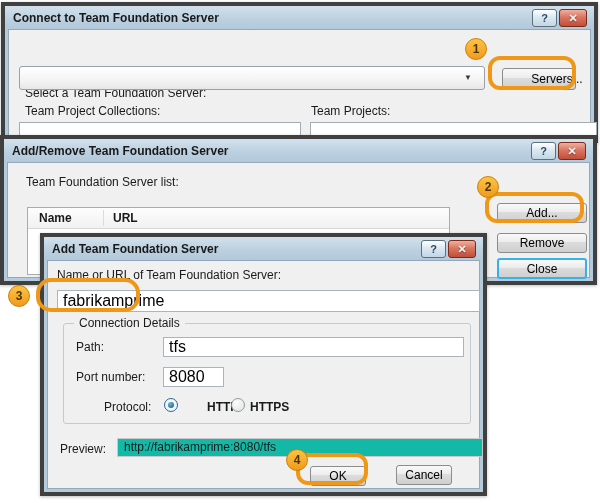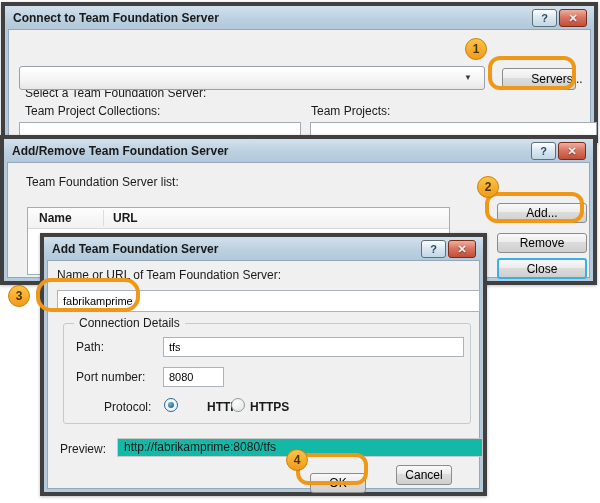--- a/index.html
+++ b/index.html
@@ -28,21 +28,21 @@
   .win-btn.default { border:2px solid #3ab1e4; }
   .combo { position:absolute; background:linear-gradient(#ffffff,#f4f4f4 60%,#e7e7e7);
            border:1px solid #97a1aa; border-radius:3px; }
   .combo .arrow { position:absolute; right:12px; top:50%; transform:translateY(-58%); font-size:8px; color:#3a3a3a; }
   .listbox { position:absolute; background:#ffffff; border:1px solid #a4adb4; }
   .list-header { position:relative; height:21px; background:linear-gradient(#fdfdfd,#f1f1f1);
                  border-bottom:1px solid #d8d8d8; }
   .list-header .col { position:absolute; top:3px; font-weight:bold; }
   .list-header .divider { position:absolute; top:2px; bottom:2px; width:1px; background:#dcdcdc; }
   .txt { position:absolute; border:1px solid #a9b4bd; background:#ffffff; font-family:"Liberation Sans",sans-serif;
-         font-size:11px; padding:1px 5px; color:#000; outline:none; }
+         font-size:16px; padding:1px 5px; color:#000; outline:none; }
   .groupbox { position:absolute; border:1px solid #c2cbd1; border-radius:3px; }
   .groupbox .legend { position:absolute; left:10px; top:-8px; padding:0 5px; background:#f0f0f0; }
   .radio { position:absolute; width:14px; height:14px; border-radius:50%;
            border:1px solid #8f9a9a; background:radial-gradient(circle at 35% 30%, #fcfdfc, #dfe3df); }
   .radio.checked { border-color:#2f688e; background:#eef6fb; }
   .radio.checked::after { content:""; position:absolute; left:3px; top:3px; width:6px; height:6px;
            border-radius:50%; background:radial-gradient(circle at 35% 30%, #6fb3dd, #14527f); }
   .readonly-field { position:absolute; background:#14b8a6; border:1px solid #c9c9c9; padding:1px 6px;
            white-space:nowrap; overflow:hidden; }
 
@@ -125,21 +125,21 @@
         <span class="lbl" style="left:12px; top:76px;margin-left:28px;">Protocol:</span>
         <span class="radio checked" style="left:100px; top:74px;"></span>
         <span class="lbl" style="left:119px; top:76px; font-weight:bold;padding-left:24px;">HTTP</span>
         <span class="radio" style="left:167px; top:74px;"></span>
         <span class="lbl" style="left:186px; top:76px; font-weight:bold;">HTTPS</span>
       </div>
 
       <span class="lbl" style="left:12px; top:181px;">Preview:</span>
       <div class="readonly-field" style="left:69px; top:177px; width:366px; height:19px;">http://fabrikamprime:8080/tfs</div>
 
-      <div class="win-btn" style="left:262px; top:212px; width:56px; height:20px;">
+      <div class="win-btn" style="left:262px; top:205px; width:56px; height:20px;">
         <span>OK</span>
       </div>
       <div class="win-btn" style="left:348px; top:204px; width:56px; height:20px;">
         <span>Cancel</span>
       </div>
     </div>
   </div>
 
   <div class="ring" style="left:488px; top:56px; width:88px; height:34px;"></div>
   <div class="badge" style="left:465px; top:38px;">1</div>

